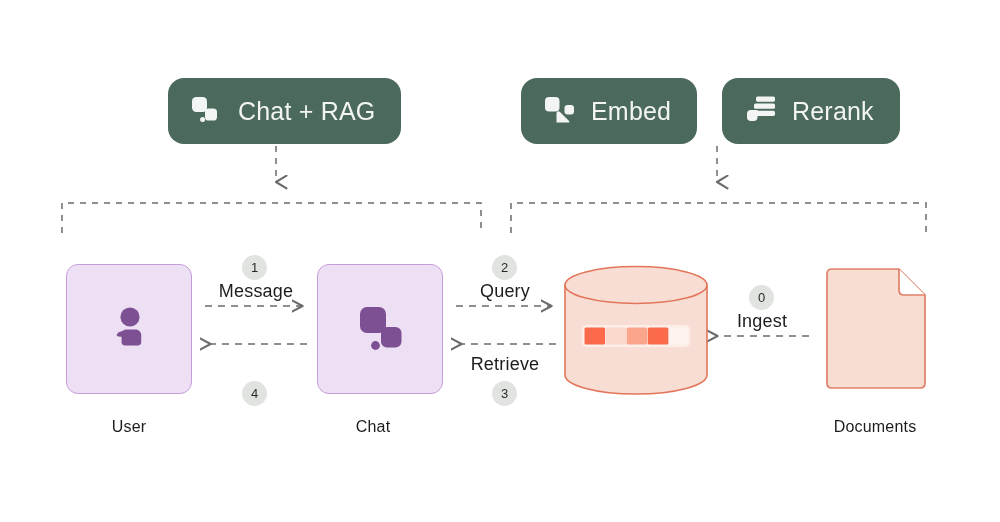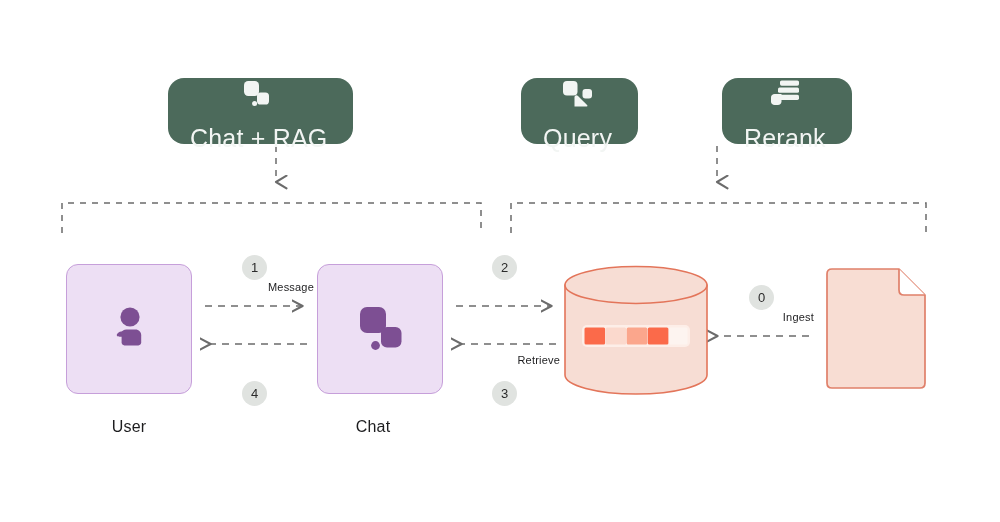--- a/index.html
+++ b/index.html
@@ -31,21 +31,20 @@
   .pill {
     position: absolute;
     display: flex;
     align-items: center;
     gap: 14px;
     height: 66px;
     padding: 0 26px 0 22px;
     border-radius: 16px;
     background: #4c6a5b;
     box-sizing: border-box;
-    flex-direction: column;
   }
   .pill-label {
     color: #f2f5f3;
     font-size: 25px;
     font-weight: 400;
     letter-spacing: 0.2px;
     line-height: 1;
     white-space: nowrap;
   }
   .pill-icon { width: 34px; height: 34px; display: block; flex: 0 0 auto; }
@@ -86,22 +85,22 @@
   #node-storage { position: absolute; left: 563px; top: 265px; width: 146px; height: 130px; }
   #storage-svg  { width: 146px; height: 130px; display: block; }
 
   
   #node-documents { position: absolute; left: 821px; top: 266px; width: 108px; height: 128px; }
   #documents-svg  { width: 108px; height: 128px; display: block; }
 
   
   .flow-label {
     position: absolute;
-    text-align: right;
-    font-size: 11px;
+    text-align: center;
+    font-size: 18px;
     color: #1d1d1f;
     white-space: nowrap;
     letter-spacing: 0.2px;
   }
   .badge {
     position: absolute;
     width: 25px;
     height: 25px;
     border-radius: 50%;
     background: #e0e3e0;
@@ -189,21 +188,21 @@
     </svg>
     <span class="pill-label">Chat + RAG</span>
   </div>
 
   <div class="pill" id="pill-embed">
     <svg class="pill-icon" viewBox="0 0 34 34" xmlns="http://www.w3.org/2000/svg">
       <rect x="2" y="3" width="14.5" height="14.5" rx="4" fill="#f2f5f3"></rect>
       <path d="M13.5 28.5 L13.5 19.6 C13.5 17.6 15.6 16.6 17 18 L25.8 26.8 C27.2 28.2 26.2 28.5 24.6 28.5 Z" fill="#f2f5f3"></path>
       <rect x="21.5" y="11" width="9.5" height="9.5" rx="3" fill="#f2f5f3"></rect>
     </svg>
-    <span class="pill-label">Query</span>
+    <span class="pill-label">Embed</span>
   </div>
 
   <div class="pill" id="pill-rerank">
     <svg class="pill-icon" viewBox="0 0 34 34" xmlns="http://www.w3.org/2000/svg">
       <rect x="12" y="2.5" width="19" height="5.2" rx="1.6" fill="#f2f5f3"></rect>
       <rect x="10" y="9.6" width="21" height="5.2" rx="1.6" fill="#f2f5f3"></rect>
       <rect x="10" y="16.7" width="21" height="5.2" rx="1.6" fill="#f2f5f3"></rect>
       <path d="M3 19.5 C3 17.5 4.6 16 6.6 16 L13.5 16 L13.5 23.4 C13.5 25.4 11.9 27 9.9 27 L6.6 27 C4.6 27 3 25.4 3 23.4 Z" fill="#f2f5f3"></path>
     </svg>
     <span class="pill-label">Rerank</span>
@@ -242,27 +241,29 @@
 
   <div id="node-documents">
     <svg id="documents-svg" viewBox="0 0 108 128" xmlns="http://www.w3.org/2000/svg">
       <path d="M6 8 C6 5 8 3 11 3 L78 3 L104 29 L104 117 C104 120 102 122 99 122 L11 122 C8 122 6 120 6 117 Z" fill="#f8ddd3" stroke="#e0806a" stroke-width="1.7" stroke-linejoin="round"></path>
       <path d="M78 3 L78 24 C78 27 80 29 83 29 L104 29" fill="#ffffff" stroke="#e0806a" stroke-width="1.7" stroke-linejoin="round"></path>
     </svg>
   </div>
 
   <div class="node-caption" id="cap-user">User</div>
   <div class="node-caption" id="cap-chat">Chat</div>
+  <div class="node-caption" id="cap-documents">Documents</div>
 
   <div class="badge" id="badge-1">1</div>
   <div class="flow-label" id="lbl-message">Message</div>
 
   <div class="badge" id="badge-4">4</div>
 
   <div class="badge" id="badge-2">2</div>
+  <div class="flow-label" id="lbl-query">Query</div>
 
   <div class="flow-label" id="lbl-retrieve">Retrieve</div>
   <div class="badge" id="badge-3">3</div>
 
   <div class="badge" id="badge-0">0</div>
   <div class="flow-label" id="lbl-ingest">Ingest</div>
 
 </div>
 
 </body></html>

